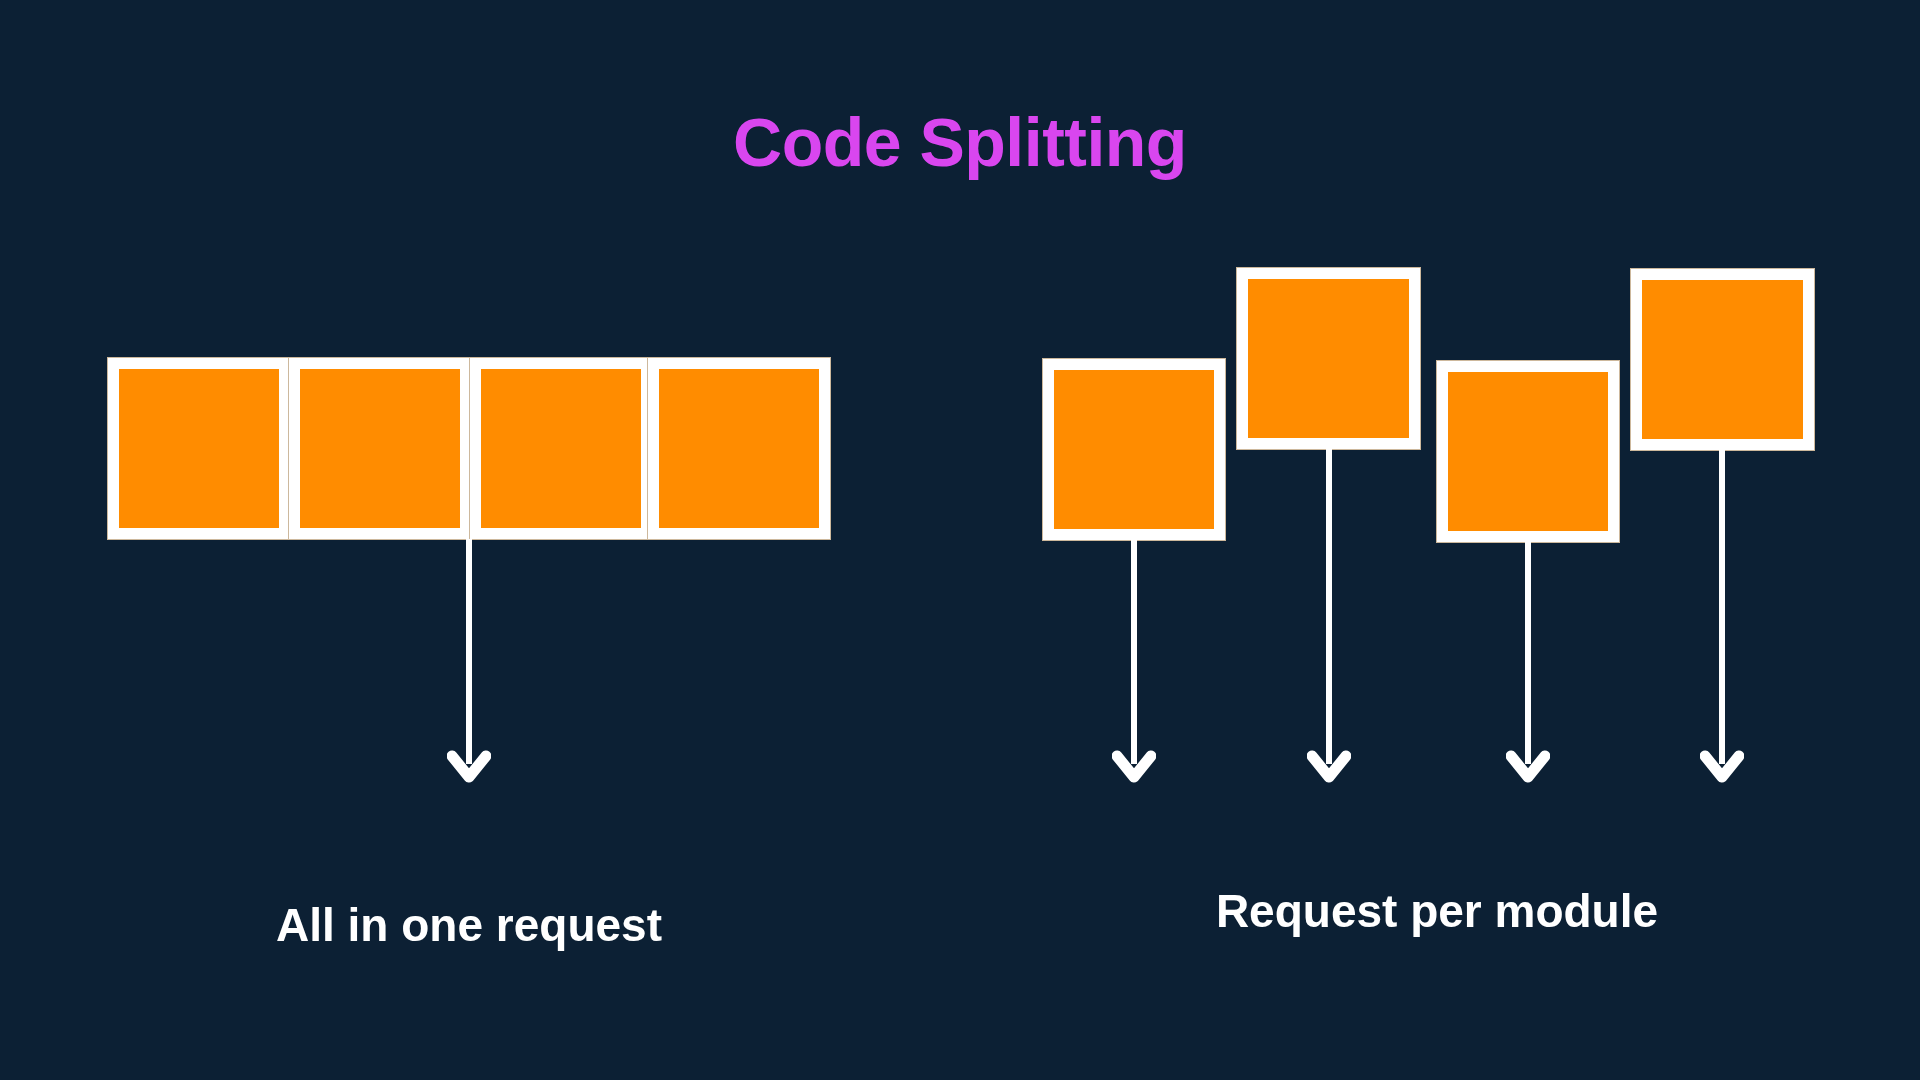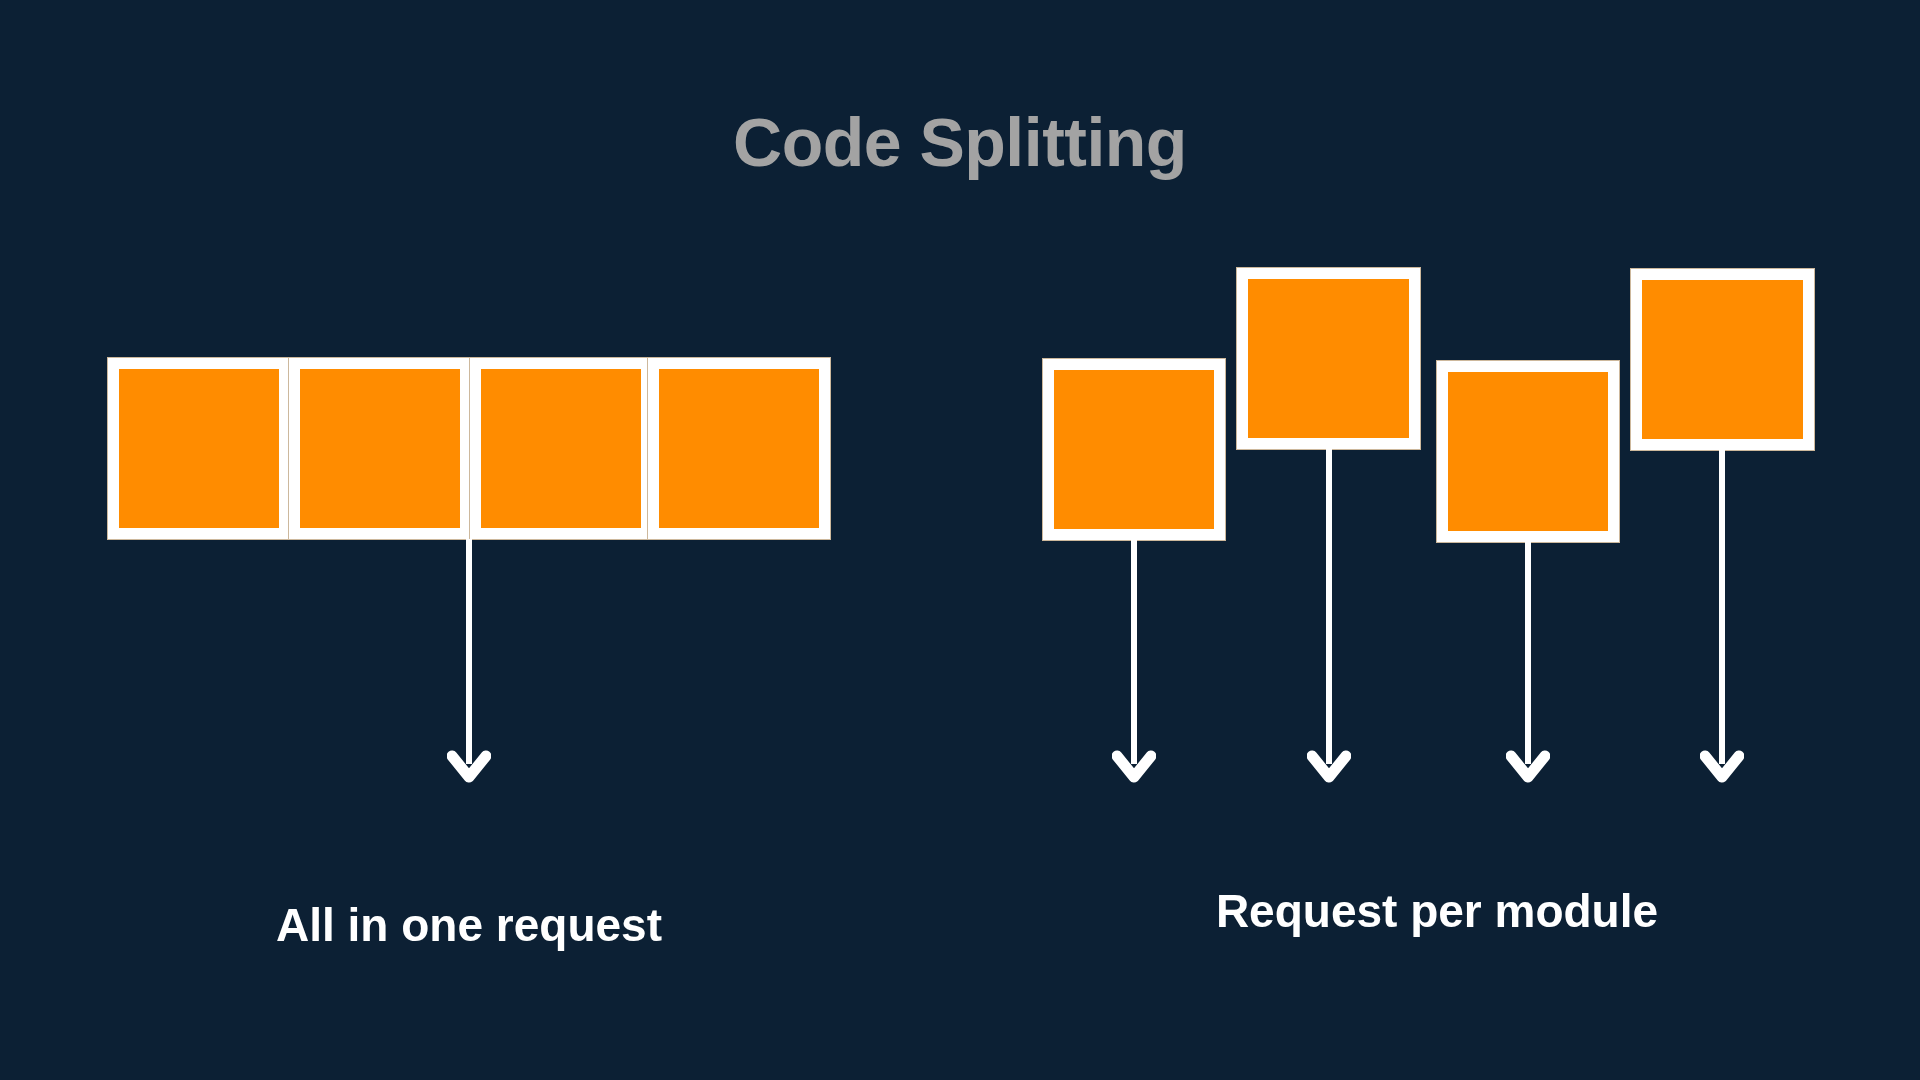--- a/index.html
+++ b/index.html
@@ -21,21 +21,21 @@
 
   
   .title {
     position: absolute;
     left: 0;
     top: 108px;
     width: 1920px;
     text-align: center;
     font-size: 68px;
     font-weight: bold;
-    color: #a3a3a3;
+    color: #d946ef;
     letter-spacing: -0.5px;
     line-height: 1.0;
     white-space: nowrap;
   }
 
   
   .module-box {
     position: absolute;
     box-sizing: border-box;
     background: #ff8c00;

